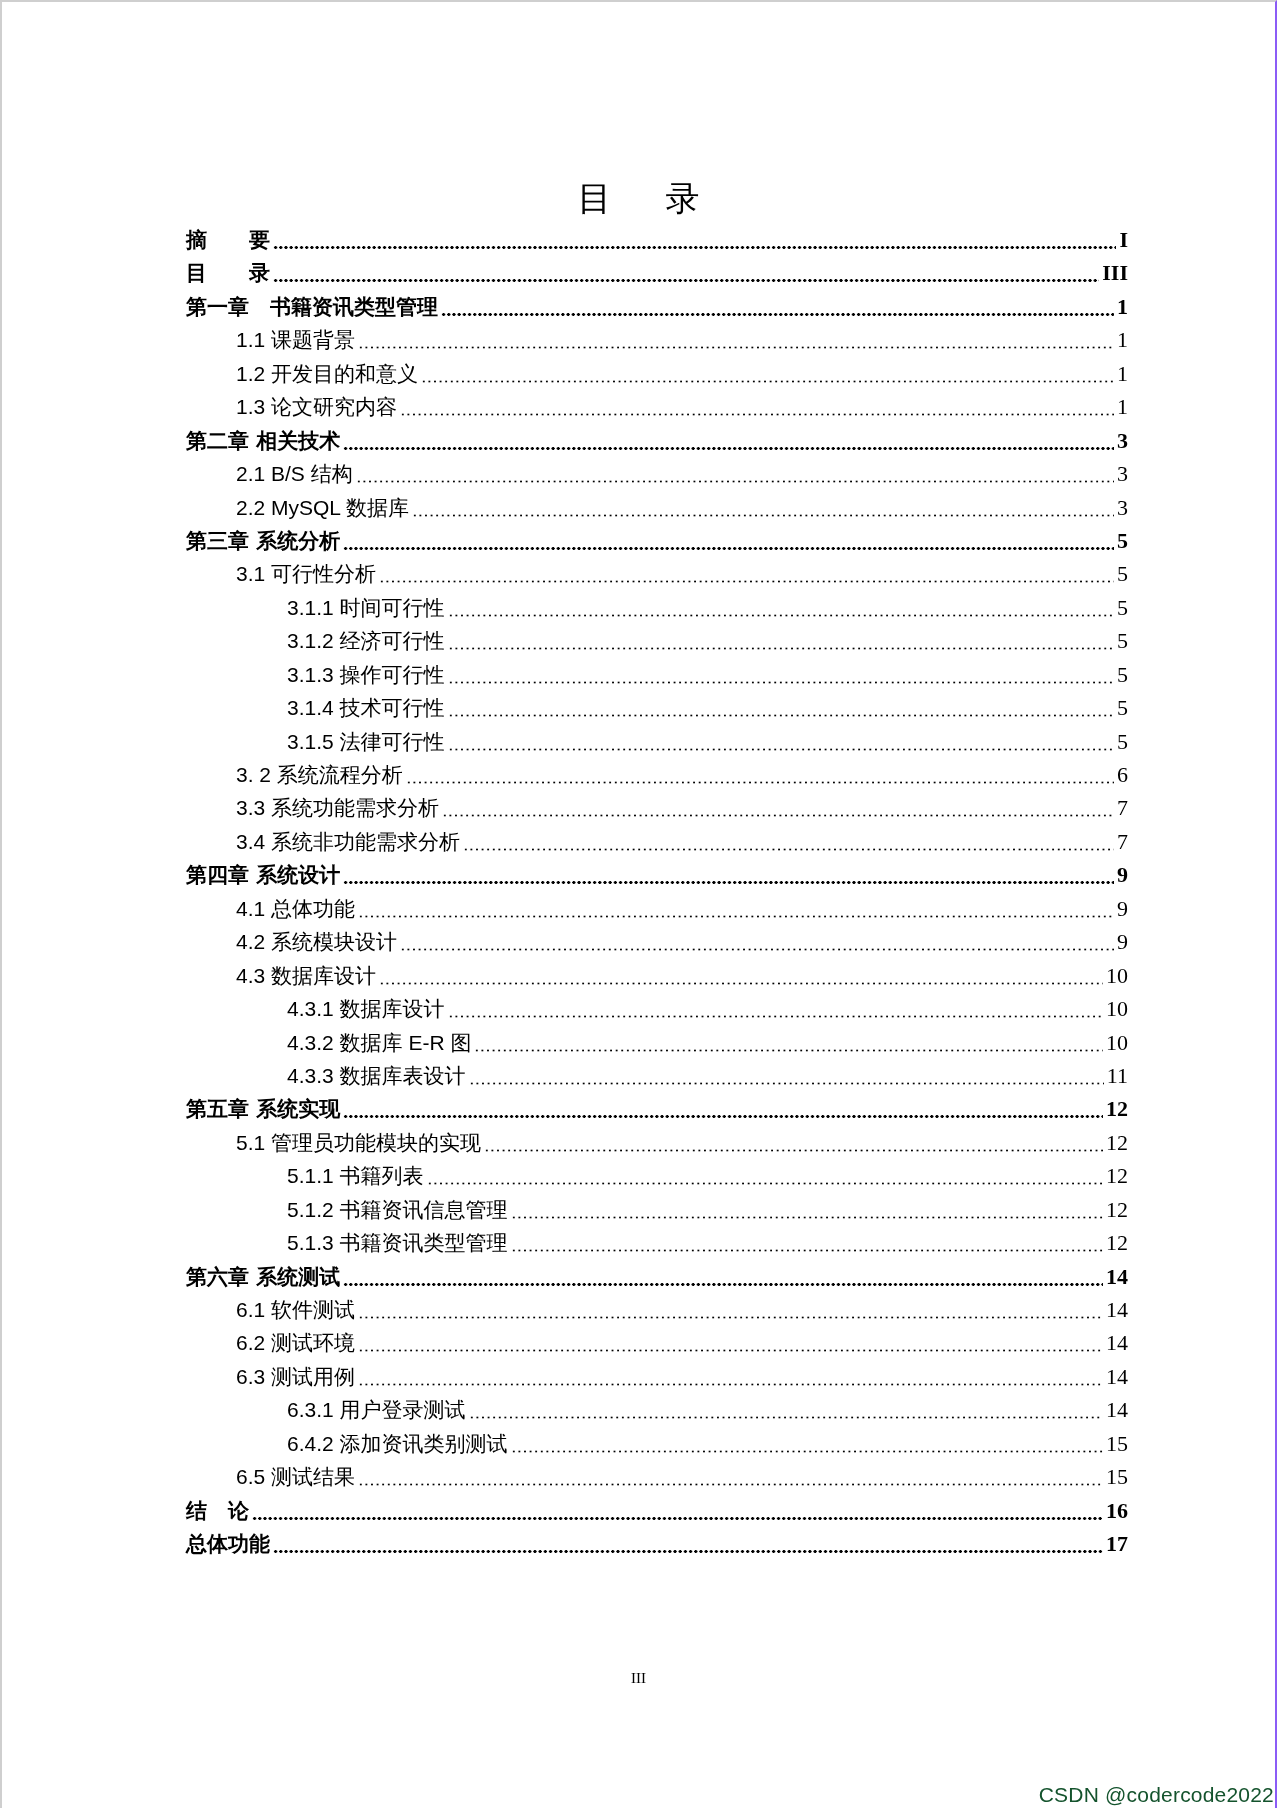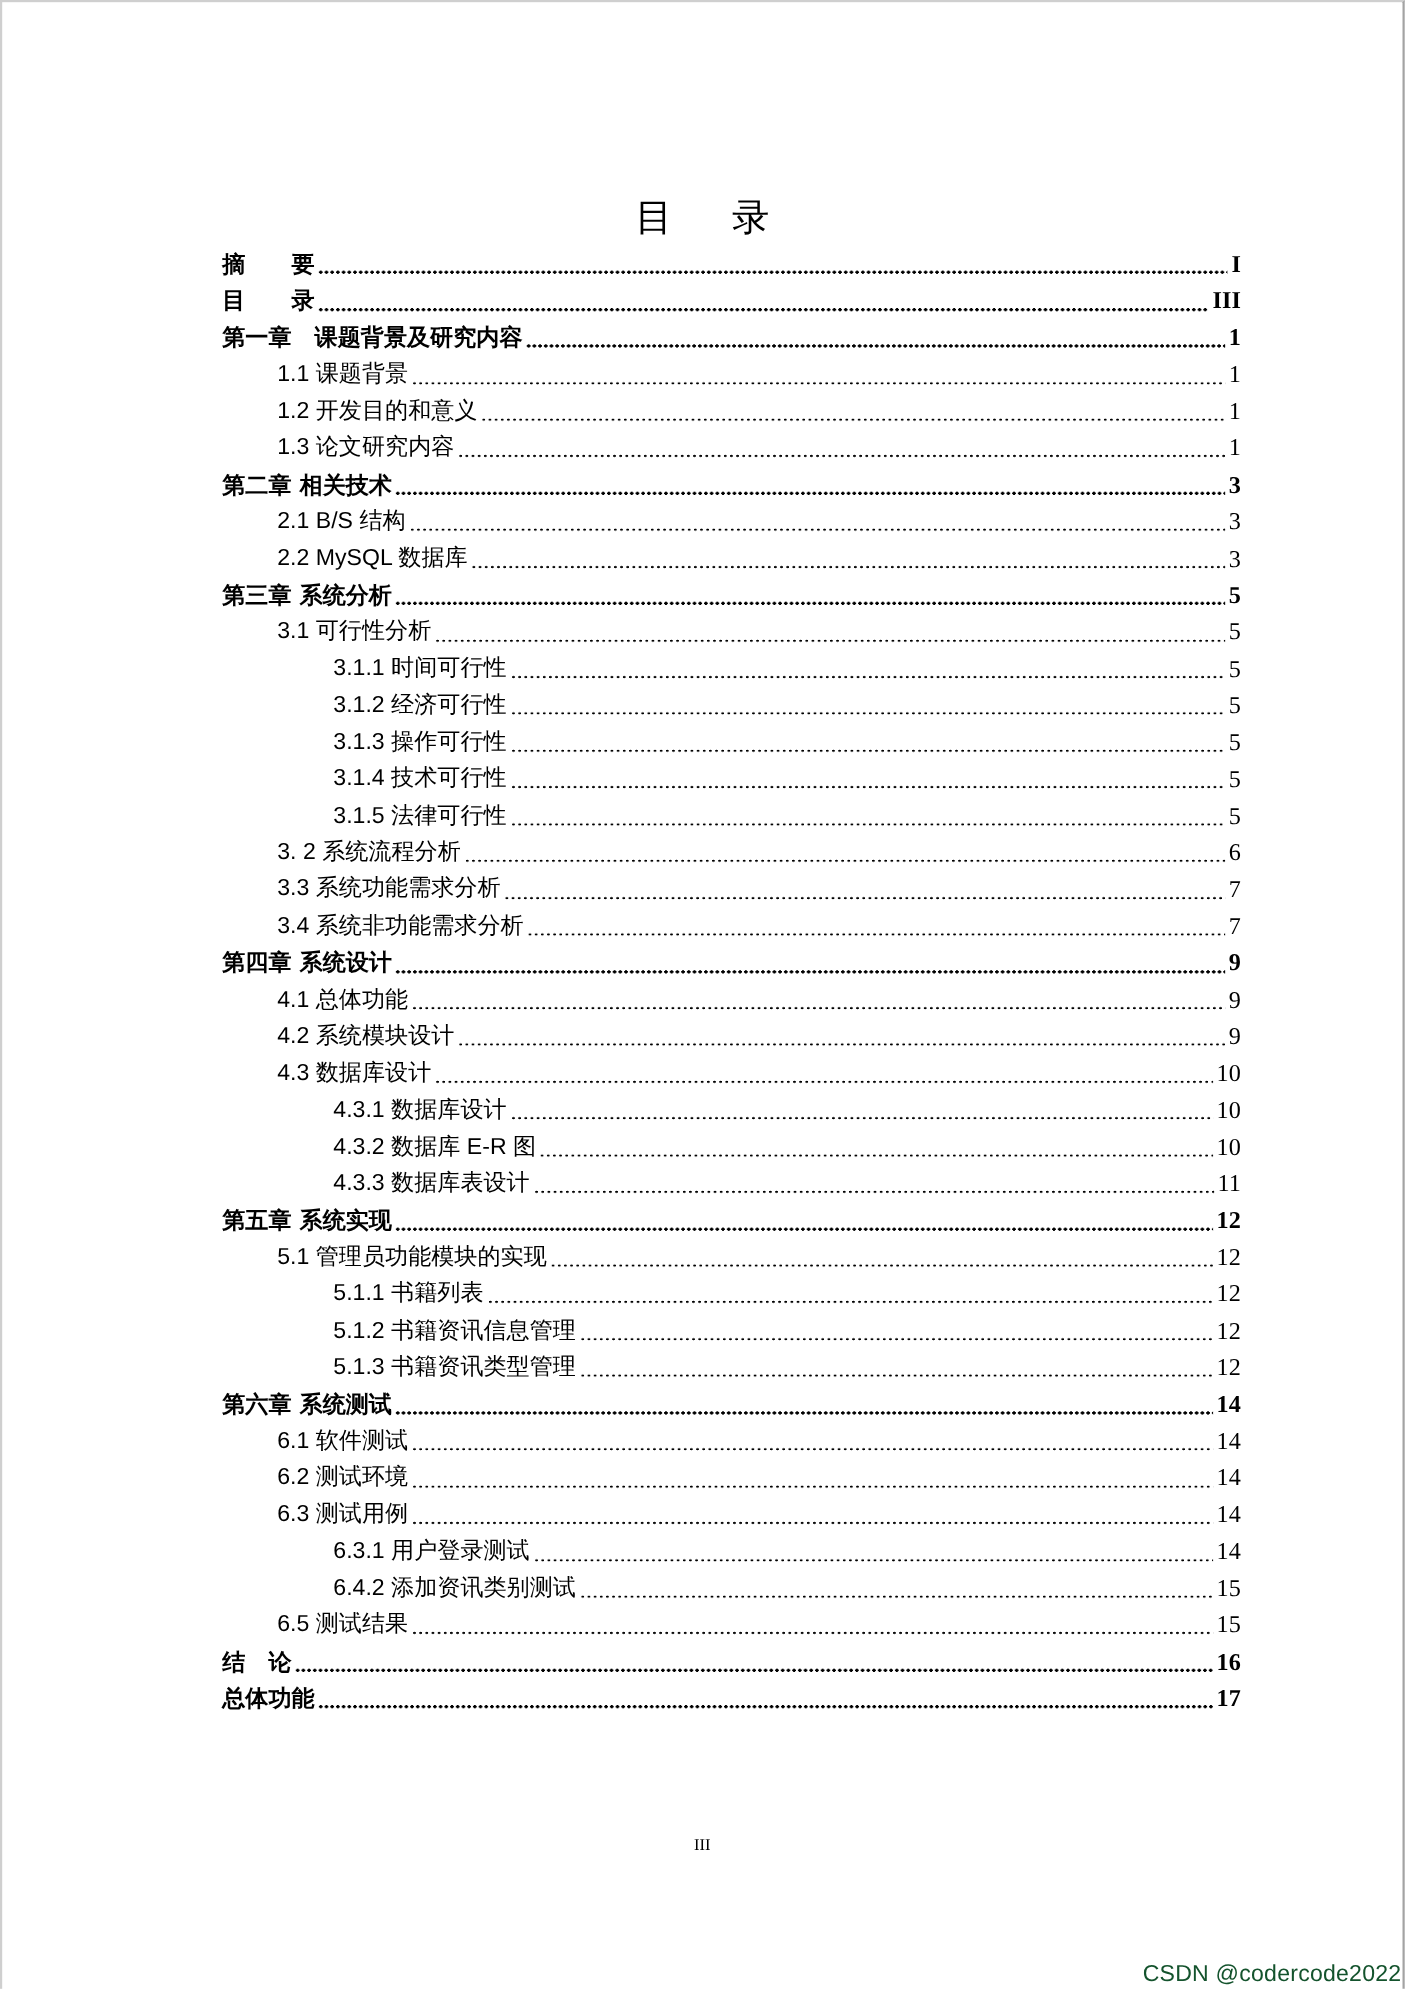--- a/index.html
+++ b/index.html
@@ -15,21 +15,21 @@
       font-family: "Liberation Serif", "DejaVu Serif", serif;
       color: #000;
     }
     .page {
       position: absolute;
       left: 0; top: 0;
       width: 1277px;
       height: 1808px;
       border-left: 2px solid #cfcfcf;
       border-top: 2px solid #cfcfcf;
-      border-right: 2px solid #a3a3a3;
+      border-right: 2px solid #8b5cf6;
       box-sizing: border-box;
       background: #fff;
     }
     .toc-title {
       position: absolute;
       top: 174px;
       left: 0;
       width: 100%;
       text-align: center;
       font-family: "DejaVu Sans", "Liberation Sans", sans-serif;
@@ -44,26 +44,25 @@
       position: absolute;
       top: 221px;
       left: 184px;
       width: 942px;
       margin: 0;
       padding: 0;
       list-style: none;
     }
     .toc-entry {
       display: flex;
-      align-items: center;
+      align-items: flex-start;
       height: 33.45px;
       line-height: 33.45px;
       font-size: 22px;
       white-space: nowrap;
-      margin-left: 16px;
     }
     .toc-entry.lvl0 { font-weight: bold; }
     .toc-entry.lvl1 { padding-left: 50px; }
     .toc-entry.lvl2 { padding-left: 101px; }
     .toc-entry .label {
       flex: 0 0 auto;
       font-family: Liberation Sans, sans-serif;
       font-size: 21px;
     }
     .toc-entry.lvl0 .label {
@@ -130,21 +129,21 @@
     <span class="label">摘　　要</span>
     <span class="leader"></span>
     <span class="page-num">I</span>
   </li>
       <li class="toc-entry lvl0">
     <span class="label">目　　录</span>
     <span class="leader"></span>
     <span class="page-num">III</span>
   </li>
       <li class="toc-entry lvl0">
-    <span class="label">第一章　课题背景及研究内容</span>
+    <span class="label">第一章　书籍资讯类型管理</span>
     <span class="leader"></span>
     <span class="page-num">1</span>
   </li>
       <li class="toc-entry lvl1">
     <span class="label">1.1 课题背景</span>
     <span class="leader"></span>
     <span class="page-num">1</span>
   </li>
       <li class="toc-entry lvl1">
     <span class="label">1.2 开发目的和意义</span>

